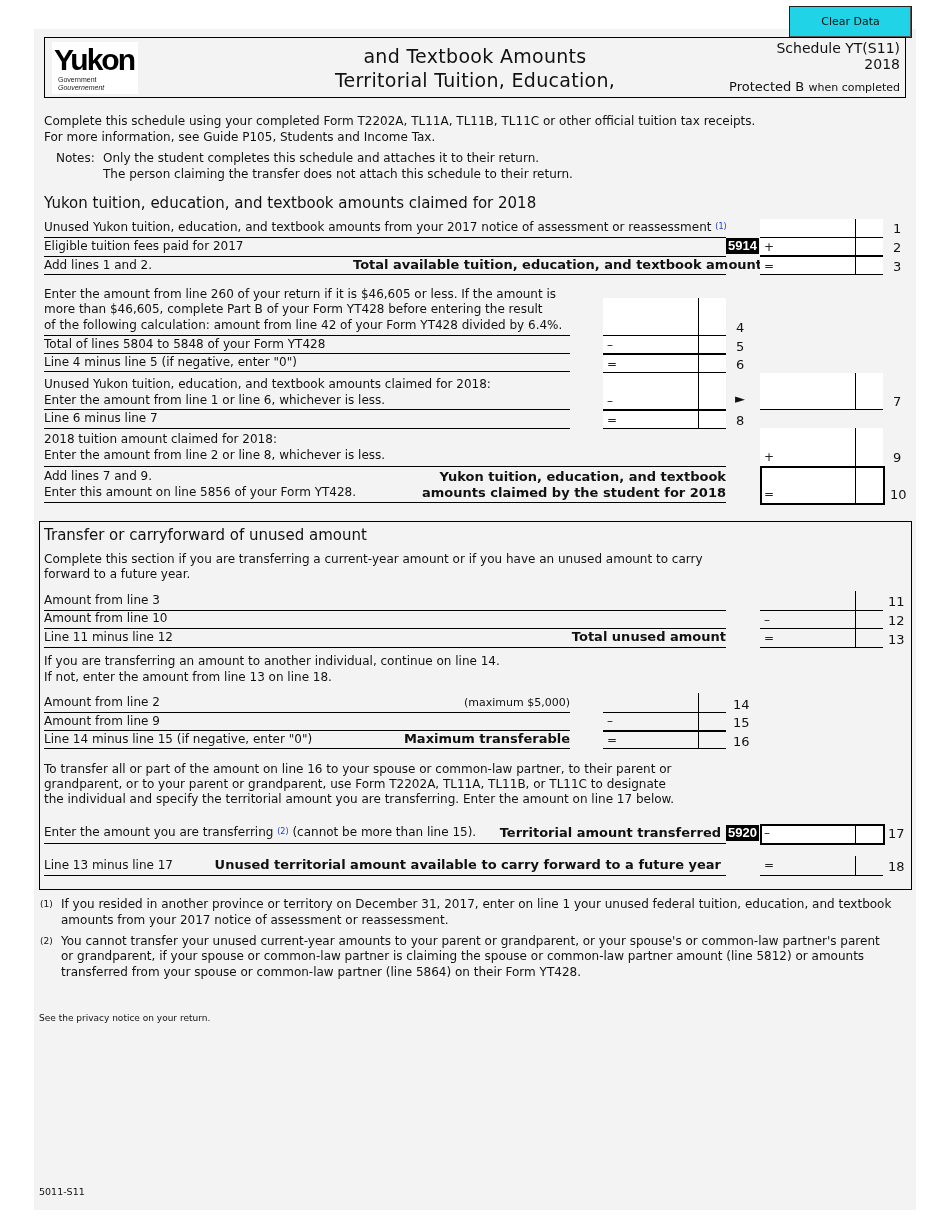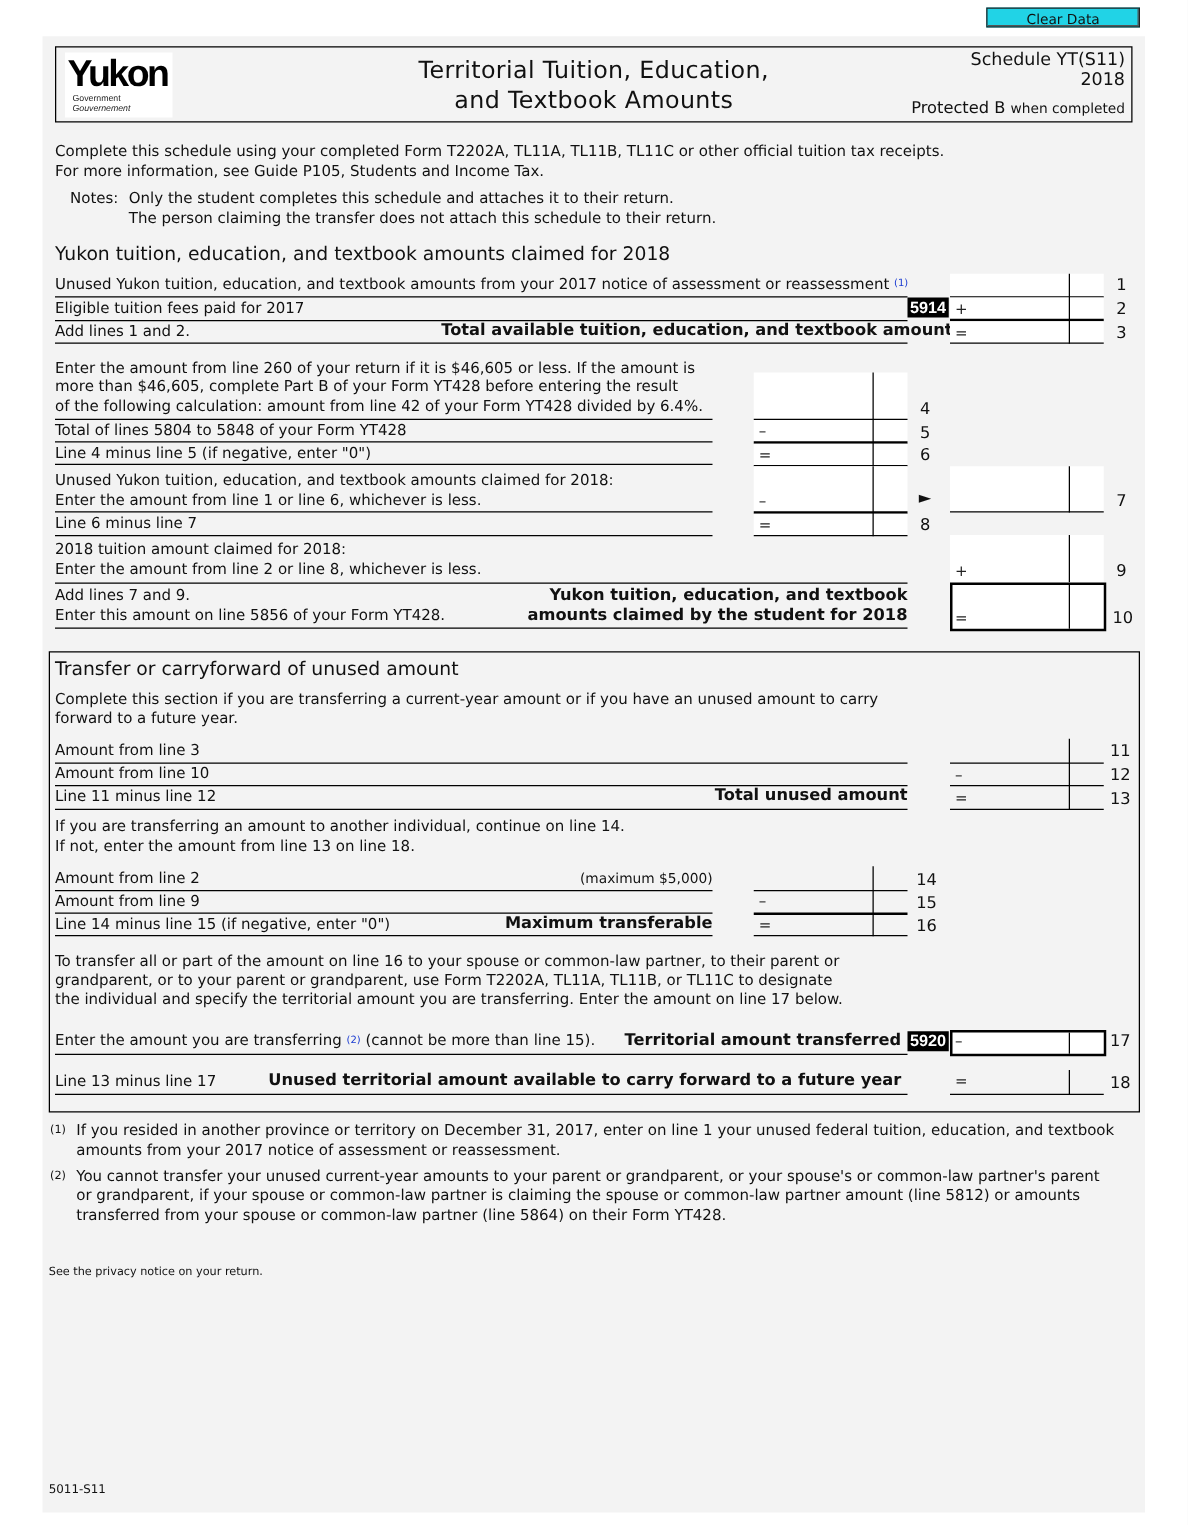--- a/index.html
+++ b/index.html
@@ -2,21 +2,21 @@
 <html><head>
 <meta charset="utf-8">
 <style>
   html, body { margin:0; padding:0; background:#ffffff; }
   body { width:950px; height:1230px; position:relative; font-family:"DejaVu Sans", sans-serif; color:#111; overflow:hidden; }
   .page { position:absolute; left:34px; top:29px; width:882px; height:1181px; background:#f3f3f3; }
   .abs { position:absolute; white-space:nowrap; }
   .t12 { font-size:12px; line-height:15px; }
   .t13 { font-size:13px; line-height:16px;font-weight:bold; }
   .t15 { font-size:15px; line-height:18px; }
-  .clear-btn { position:absolute; left:789px; top:6px; width:123px; height:16px; background:#21d3e6; border:1px solid #222; box-shadow:inset -1px -1px 0 #555; font-family:"DejaVu Sans", sans-serif; font-size:11px; text-align:center; line-height:16px; color:#111; cursor:pointer; }
+  .clear-btn { position:absolute; left:789px; top:6px; width:123px; height:32px; background:#21d3e6; border:1px solid #222; box-shadow:inset -1px -1px 0 #555; font-family:"DejaVu Sans", sans-serif; font-size:11px; text-align:center; line-height:16px; color:#111; cursor:pointer; }
   .header-box { position:absolute; left:44px; top:37px; width:860px; height:59px; border:1px solid #000; background:#f3f3f3; }
   .logo { position:absolute; left:52px; top:42px; width:86px; height:52px; background:#fff; }
   .logo-word { position:absolute; left:2px; top:0px; font-family:"Liberation Sans", sans-serif; font-weight:bold; font-size:30px; letter-spacing:-2px; color:#000; line-height:36px; }
   .logo-sub { position:absolute; left:6px; font-family:"Liberation Sans", sans-serif; font-size:7px; color:#222; line-height:8px; }
   .title { position:absolute; left:300px; top:44px; width:350px; text-align:center; font-size:19px; line-height:24px; letter-spacing:0.3px; }
   .sched { position:absolute; right:50px; text-align:right; font-size:14px; line-height:16px; }
   .uline { position:absolute; height:0; border-top:1px solid #000; }
   .field { position:absolute; background:#fff; }
   .vline { position:absolute; width:0; border-left:1px solid #000; }
   .linenum { position:absolute; font-size:13px; line-height:16px; }
@@ -33,22 +33,22 @@
 
 <button class="clear-btn">Clear Data</button>
 
 <div class="header-box"></div>
 <div class="logo">
   <div class="logo-word">Yukon</div>
   <div class="logo-sub" style="top:34px;">Government</div>
   <div class="logo-sub" style="top:42px;font-style:italic;">Gouvernement</div>
 </div>
 <div class="title">
+  <div>and Textbook Amounts</div>
   <div>Territorial Tuition, Education,</div>
-  <div>and Textbook Amounts</div>
 </div>
 <div class="sched" style="top:40px;">Schedule YT(S11)</div>
 <div class="sched" style="top:56px;">2018</div>
 <div class="sched" style="top:79px;font-size:13px;"><span>Protected B</span> <span style="font-size:11px;">when completed</span></div>
 
 <div class="abs t12" style="left:44px;top:114px;">Complete this schedule using your completed Form T2202A, TL11A, TL11B, TL11C or other official tuition tax receipts.</div>
 <div class="abs t12" style="left:44px;top:130px;">For more information, see Guide P105, Students and Income Tax.</div>
 <div class="abs t12" style="left:56px;top:151px;">Notes:</div>
 <div class="abs t12" style="left:103px;top:151px;">Only the student completes this schedule and attaches it to their return.</div>
 <div class="abs t12" style="left:103px;top:167px;">The person claiming the transfer does not attach this schedule to their return.</div>

